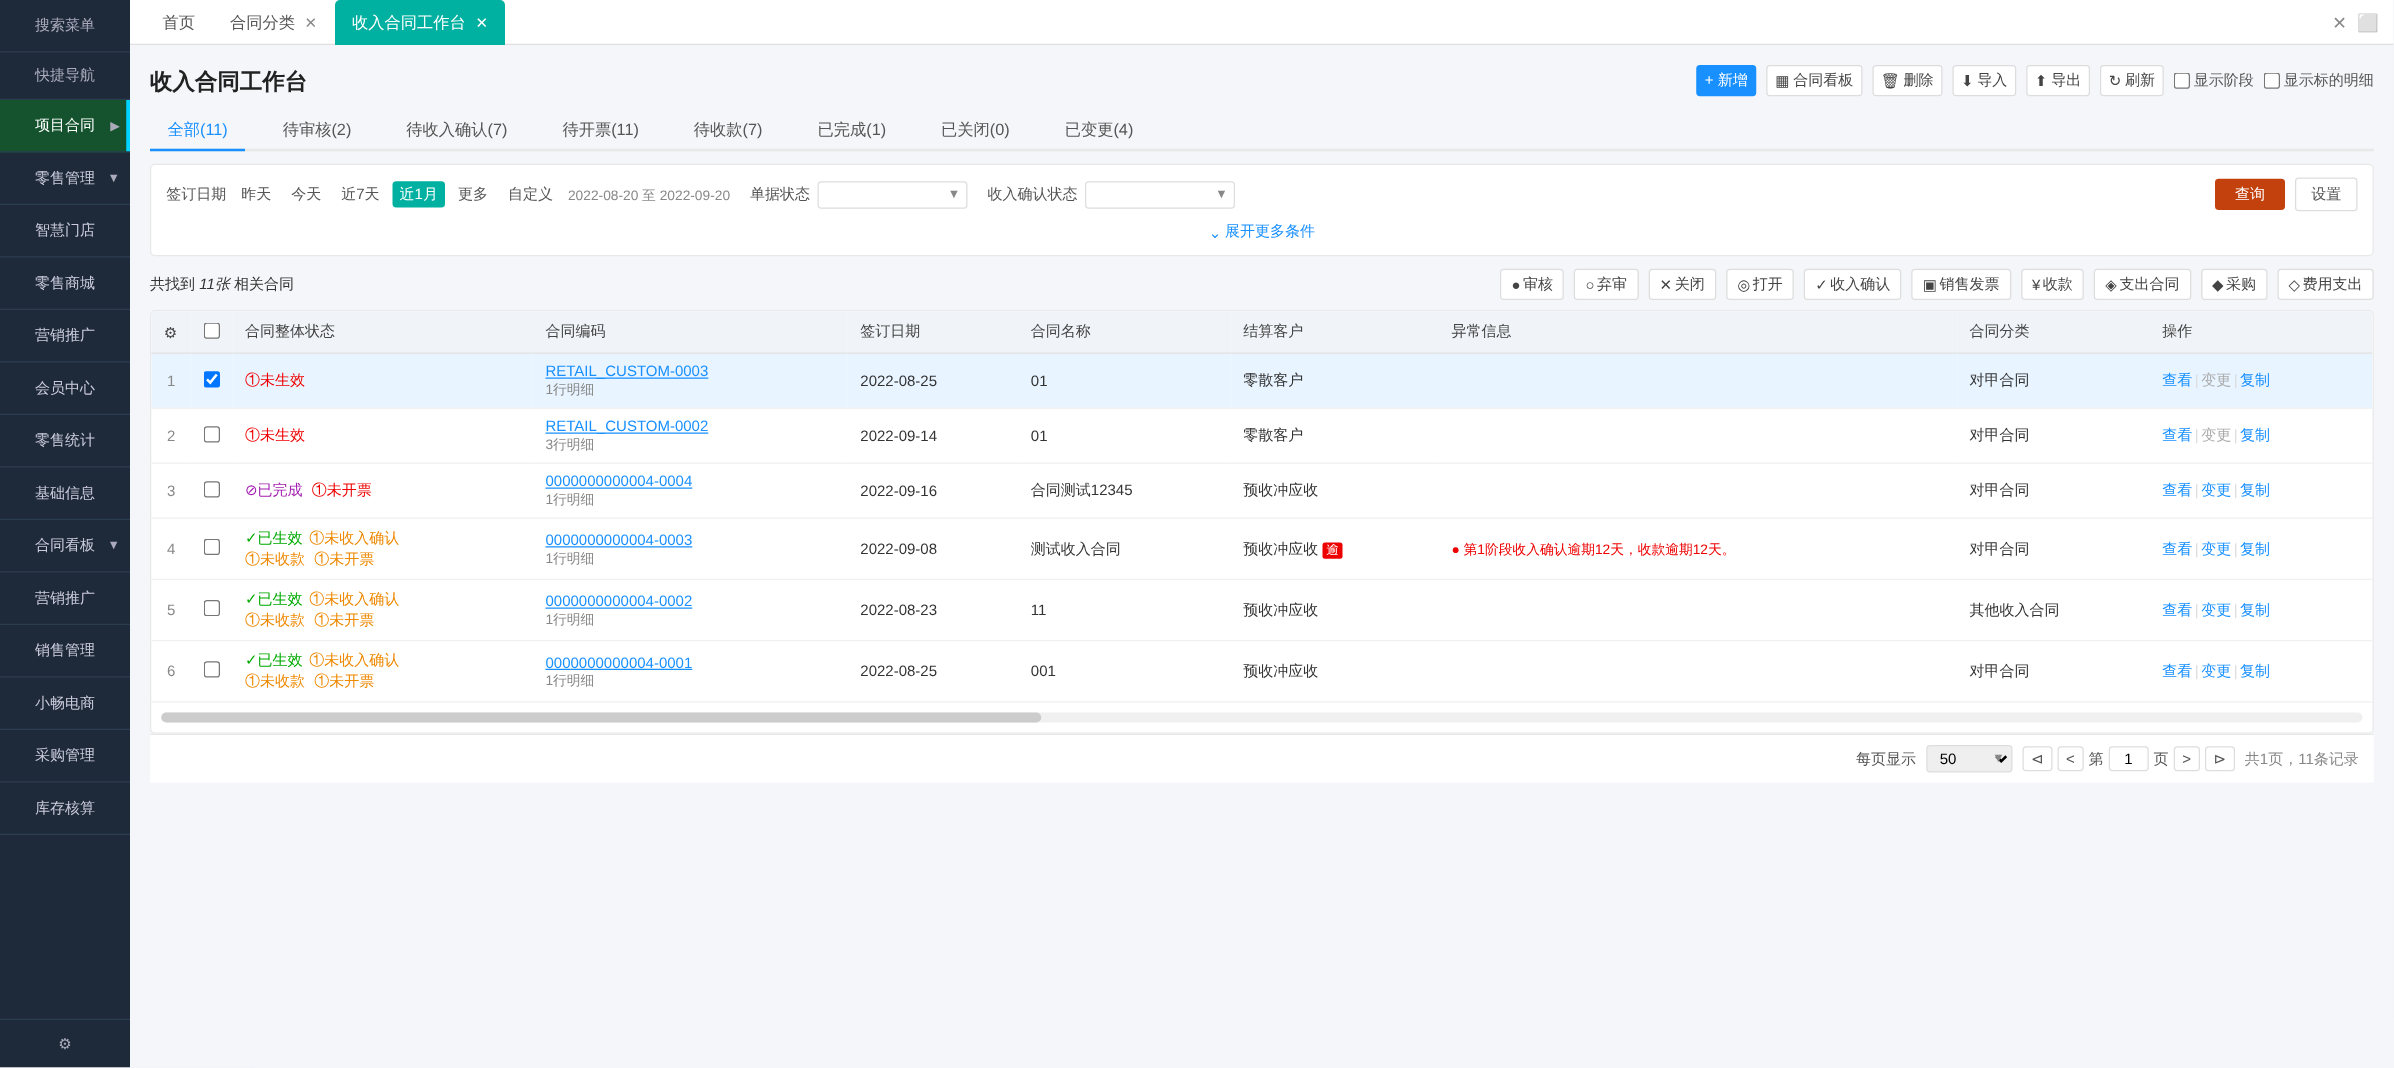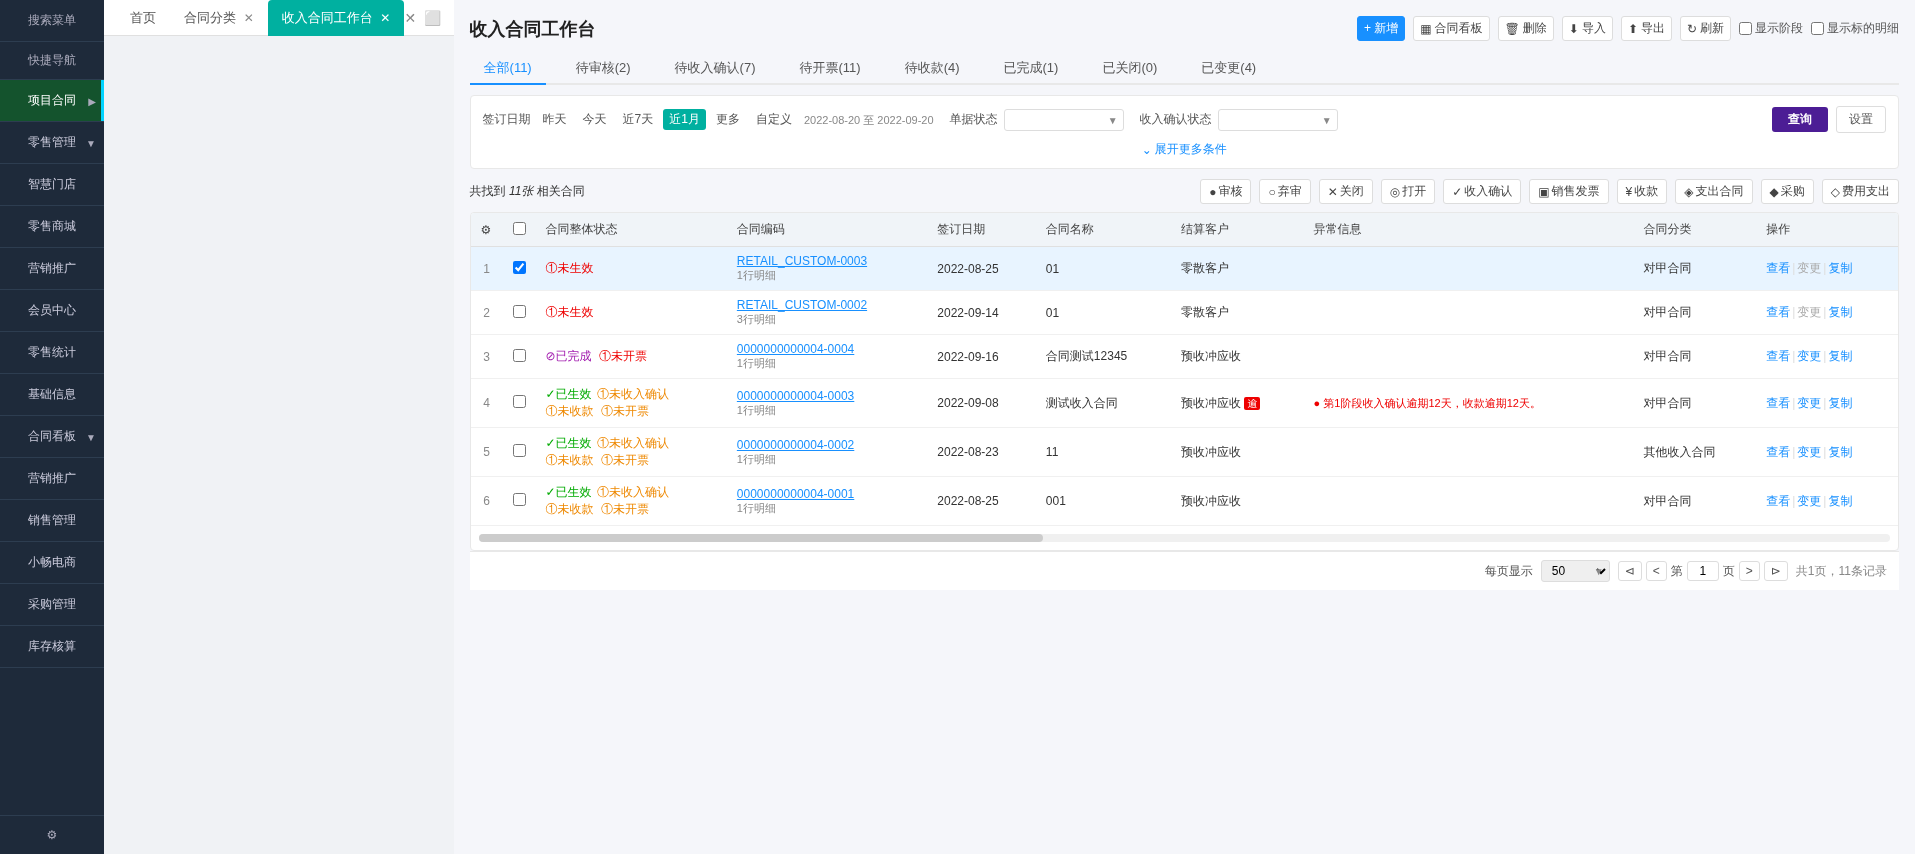--- a/index.html
+++ b/index.html
@@ -9,21 +9,21 @@
     .sidebar { width: 104px; background: #1e2a3a; display: flex; flex-direction: column; height: 100%; flex-shrink: 0; }
     .sidebar-search { padding: 12px 8px; color: #aab; font-size: 12px; text-align: center; cursor: pointer; border-bottom: 1px solid #2d3d50; }
     .sidebar-quick { padding: 10px 8px; color: #aab; font-size: 12px; text-align: center; cursor: pointer; border-bottom: 1px solid #2d3d50; }
     .sidebar-item { padding: 12px 8px; color: #ccd; font-size: 12px; text-align: center; cursor: pointer; position: relative; border-bottom: 1px solid #2d3d50; }
     .sidebar-item.active { background: #14532d; color: #fff; }
     .sidebar-item.active::after { content: ''; position: absolute; right: 0; top: 0; bottom: 0; width: 3px; background: #00d4ff; }
     .sidebar-item .arrow { position: absolute; right: 8px; top: 50%; transform: translateY(-50%); font-size: 10px; color: #aab; }
     .sidebar-bottom { margin-top: auto; padding: 12px 8px; color: #aab; font-size: 12px; text-align: center; cursor: pointer; border-top: 1px solid #2d3d50; }
 
     
-    .main { flex: 1; display: flex; flex-direction: row; overflow: hidden; }
+    .main { flex: 1; display: flex; flex-direction: column; overflow: hidden; }
 
     
     .tab-bar { background: #fff; display: flex; align-items: center; border-bottom: 1px solid #e0e0e0; padding: 0 12px; height: 36px; flex-shrink: 0; }
     .tab-item { padding: 0 14px; height: 36px; line-height: 36px; cursor: pointer; color: #555; font-size: 13px; }
     .tab-item.active { background: #00b0a0; color: #fff; border-radius: 4px 4px 0 0; }
     .tab-close { margin-left: 4px; color: #fff; font-size: 12px; }
     .tab-close-gray { margin-left: 4px; color: #888; font-size: 12px; }
     .tab-bar-right { margin-left: auto; display: flex; gap: 8px; }
     .tab-bar-right span { color: #888; cursor: pointer; font-size: 14px; }
 
@@ -49,21 +49,21 @@
     .search-field { display: flex; align-items: center; gap: 6px; }
     .search-label { color: #555; font-size: 12px; white-space: nowrap; }
     .date-shortcuts { display: flex; gap: 4px; }
     .date-btn { padding: 2px 6px; font-size: 12px; cursor: pointer; color: #555; border-radius: 3px; }
     .date-btn.active { background: #00b0a0; color: #fff; }
     .date-range { color: #888; font-size: 11px; margin-top: 2px; }
     .search-select { border: 1px solid #ddd; border-radius: 3px; padding: 3px 24px 3px 6px; font-size: 12px; background: #fff; appearance: none; position: relative; min-width: 120px; cursor: pointer; }
     .select-wrapper { position: relative; display: inline-block; }
     .select-arrow { position: absolute; right: 6px; top: 50%; transform: translateY(-50%); font-size: 10px; color: #888; pointer-events: none; }
     .expand-btn { display: flex; align-items: center; gap: 3px; color: #1890ff; cursor: pointer; font-size: 12px; }
-    .btn-query { background: #4c1d95; color: #fff; border: none; border-radius: 3px; padding: 4px 16px; cursor: pointer; font-size: 12px; font-weight: bold; }
+    .btn-query { background: #c2410c; color: #fff; border: none; border-radius: 3px; padding: 4px 16px; cursor: pointer; font-size: 12px; }
     .btn-set { background: #fff; color: #555; border: 1px solid #ddd; border-radius: 3px; padding: 4px 12px; cursor: pointer; font-size: 12px; }
 
     
     .table-toolbar { display: flex; align-items: center; justify-content: space-between; margin-bottom: 8px; }
     .table-actions { display: flex; gap: 8px; flex-wrap: wrap; }
     .tbl-btn { display: flex; align-items: center; gap: 2px; cursor: pointer; color: #444; font-size: 12px; padding: 3px 8px; border: 1px solid #ddd; border-radius: 3px; background: #fff; }
 
     
     .table-wrap { background: #fff; border-radius: 4px; overflow: auto; border: 1px solid #e8e8e8; }
     table { width: 100%; border-collapse: collapse; font-size: 12px; }
@@ -211,21 +211,21 @@
           <span>显示标的明细</span>
         </label>
       </div>
     </div>
 
     <div class="filter-tabs">
       <div class="filter-tab active">全部(11)</div>
       <div class="filter-tab">待审核(2)</div>
       <div class="filter-tab">待收入确认(7)</div>
       <div class="filter-tab">待开票(11)</div>
-      <div class="filter-tab">待收款(4)</div>
+      <div class="filter-tab">待收款(7)</div>
       <div class="filter-tab">已完成(1)</div>
       <div class="filter-tab">已关闭(0)</div>
       <div class="filter-tab">已变更(4)</div>
     </div>
 
     <div class="search-bar">
       <div class="search-row">
         <div class="search-field">
           <span class="search-label">签订日期</span>
           <div class="date-shortcuts">

